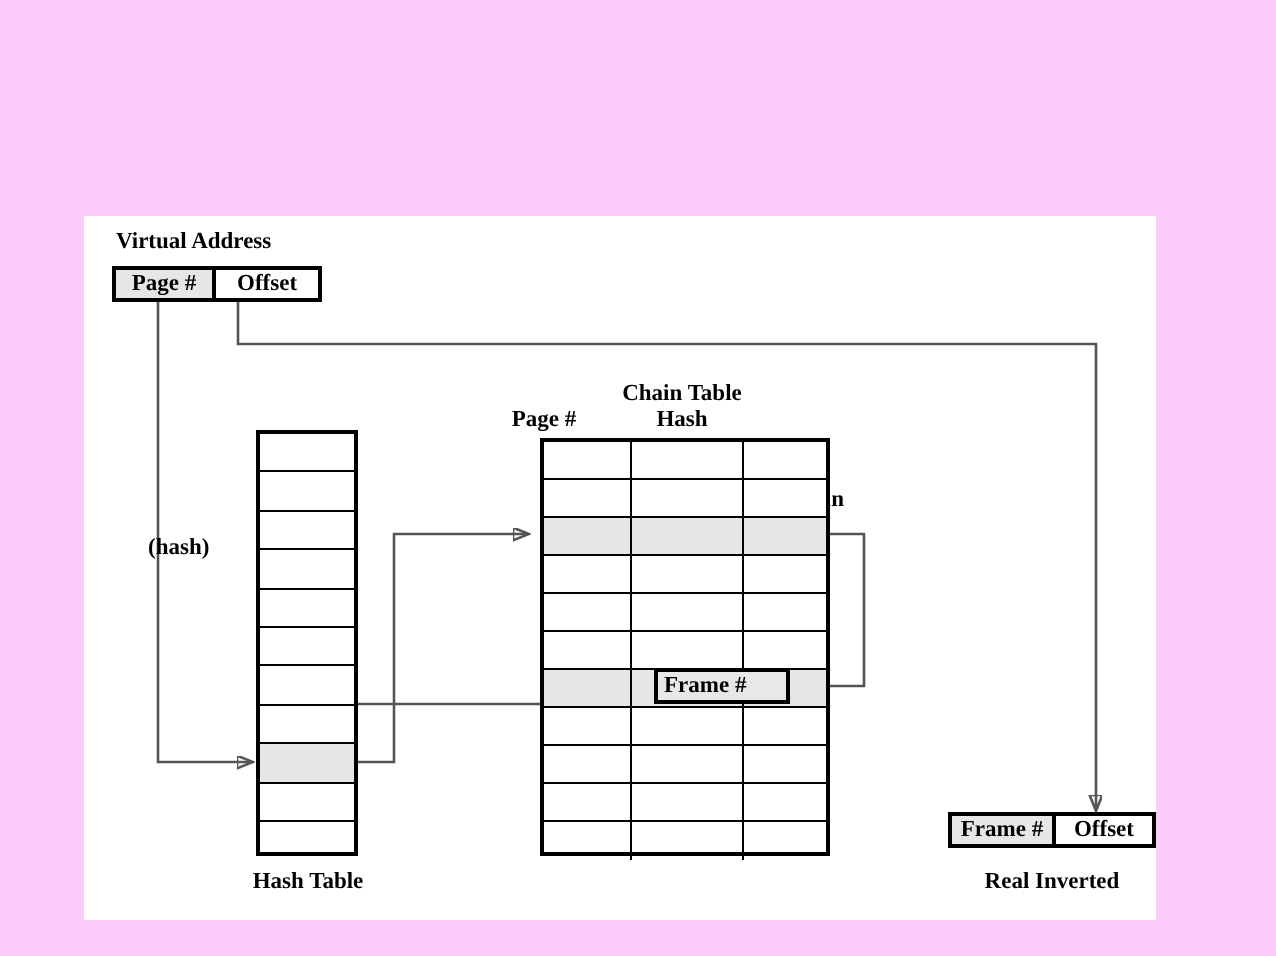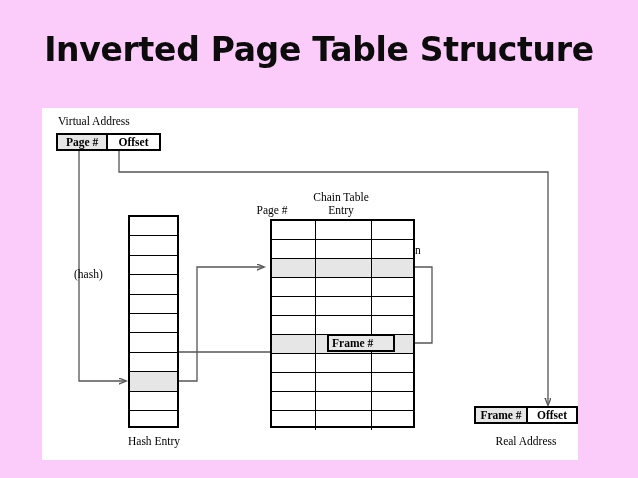--- a/index.html
+++ b/index.html
@@ -37,21 +37,21 @@
     position: absolute;
     left: 42px;
     top: 108px;
     width: 536px;
     height: 352px;
     background: #ffffff;
   }
   .lbl {
     position: absolute;
     font-family: "Liberation Serif", serif;
-    font-weight: normal;
+    font-weight: bold;
     font-size: 11.5px;
     color: #000000;
     white-space: nowrap;
     line-height: 13px;
   }
   .lbl.ctr { text-align: center; }
 
   
   .addrbox {
     position: absolute;
@@ -118,21 +118,20 @@
     overflow: visible;
     pointer-events: none;
   }
   svg#wires path, svg#wires line { fill: none; stroke: #555; stroke-width: 1.3; }
 </style>
 </head>
 <body>
 
 <div id="slide">
 
-  <div id="title">Inverted Page Table Structure</div>
 
   <div id="figure">
 
     <svg id="wires" viewBox="0 0 536 352">
       <defs>
         <marker id="ar-r" markerWidth="9" markerHeight="9" refX="7.5" refY="3.2" orient="auto" markerUnits="userSpaceOnUse">
           <path d="M0,0 L8,3.2 L0,6.4 z" fill="#111" stroke="none"></path>
         </marker>
         <marker id="ar-l" markerWidth="9" markerHeight="9" refX="7.5" refY="3.2" orient="auto" markerUnits="userSpaceOnUse">
           <path d="M0,0 L8,3.2 L0,6.4 z" fill="#111" stroke="none"></path>
@@ -169,26 +168,26 @@
       <div class="trow" style="height:19.4px;"></div>
       <div class="trow" style="height:19.4px;"></div>
       <div class="trow" style="height:19.4px;"></div>
       <div class="trow" style="height:19.4px;"></div>
       <div class="trow" style="height:19.4px;"></div>
       <div class="trow hl" style="height:19.4px;"></div>
       <div class="trow" style="height:19.4px;"></div>
       <div class="trow" style="height:19.4px;"></div>
     </div>
 
-    <div class="lbl ctr" style="left:62px; top:327px; width:100px;">Hash Entry</div>
+    <div class="lbl ctr" style="left:62px; top:327px; width:100px;">Hash Table</div>
 
     <div class="lbl ctr" style="left:200px; top:96px; width:60px;">Page #</div>
 
     <div class="lbl ctr" style="left:266px; top:83px; width:66px;">Chain Table</div>
-    <div class="lbl ctr" style="left:266px; top:96px; width:66px;">Entry</div>
+    <div class="lbl ctr" style="left:266px; top:96px; width:66px;">Hash</div>
 
     <div class="lbl ctr" style="left:337px; top:96px; width:56px;margin-top:40px;">Chain</div>
 
     <div class="tbl" style="left:228px; top:111px; width:145px; height:209px;">
       <div class="trow" style="height:19px;">
         <div class="tcell" style="width:44px;"></div>
         <div class="tcell div" style="width:58px;"></div>
         <div class="tcell div" style="width:43px;"></div>
       </div>
       <div class="trow" style="height:19px;">
@@ -244,16 +243,16 @@
     </div>
 
     <div id="frameBox" style="left:285px; top:226px; width:68px; height:18px;">Frame #</div>
 
 
     <div class="addrbox" style="left:432px; top:298px; width:104px; height:18px;">
       <div class="addrcell fill-gray" style="width:52px;">Frame #</div>
       <div class="addrcell sep fill-white" style="width:52px;">Offset</div>
     </div>
 
-    <div class="lbl ctr" style="left:424px; top:327px; width:120px;">Real Address</div>
+    <div class="lbl ctr" style="left:424px; top:327px; width:120px;">Real Inverted</div>
 
   </div>
 </div>
 
 </body></html>

